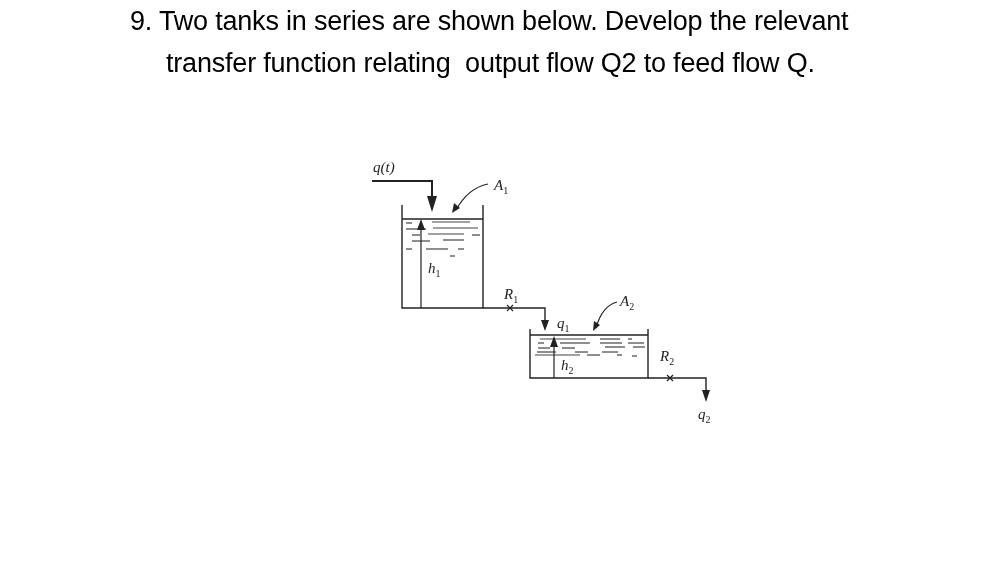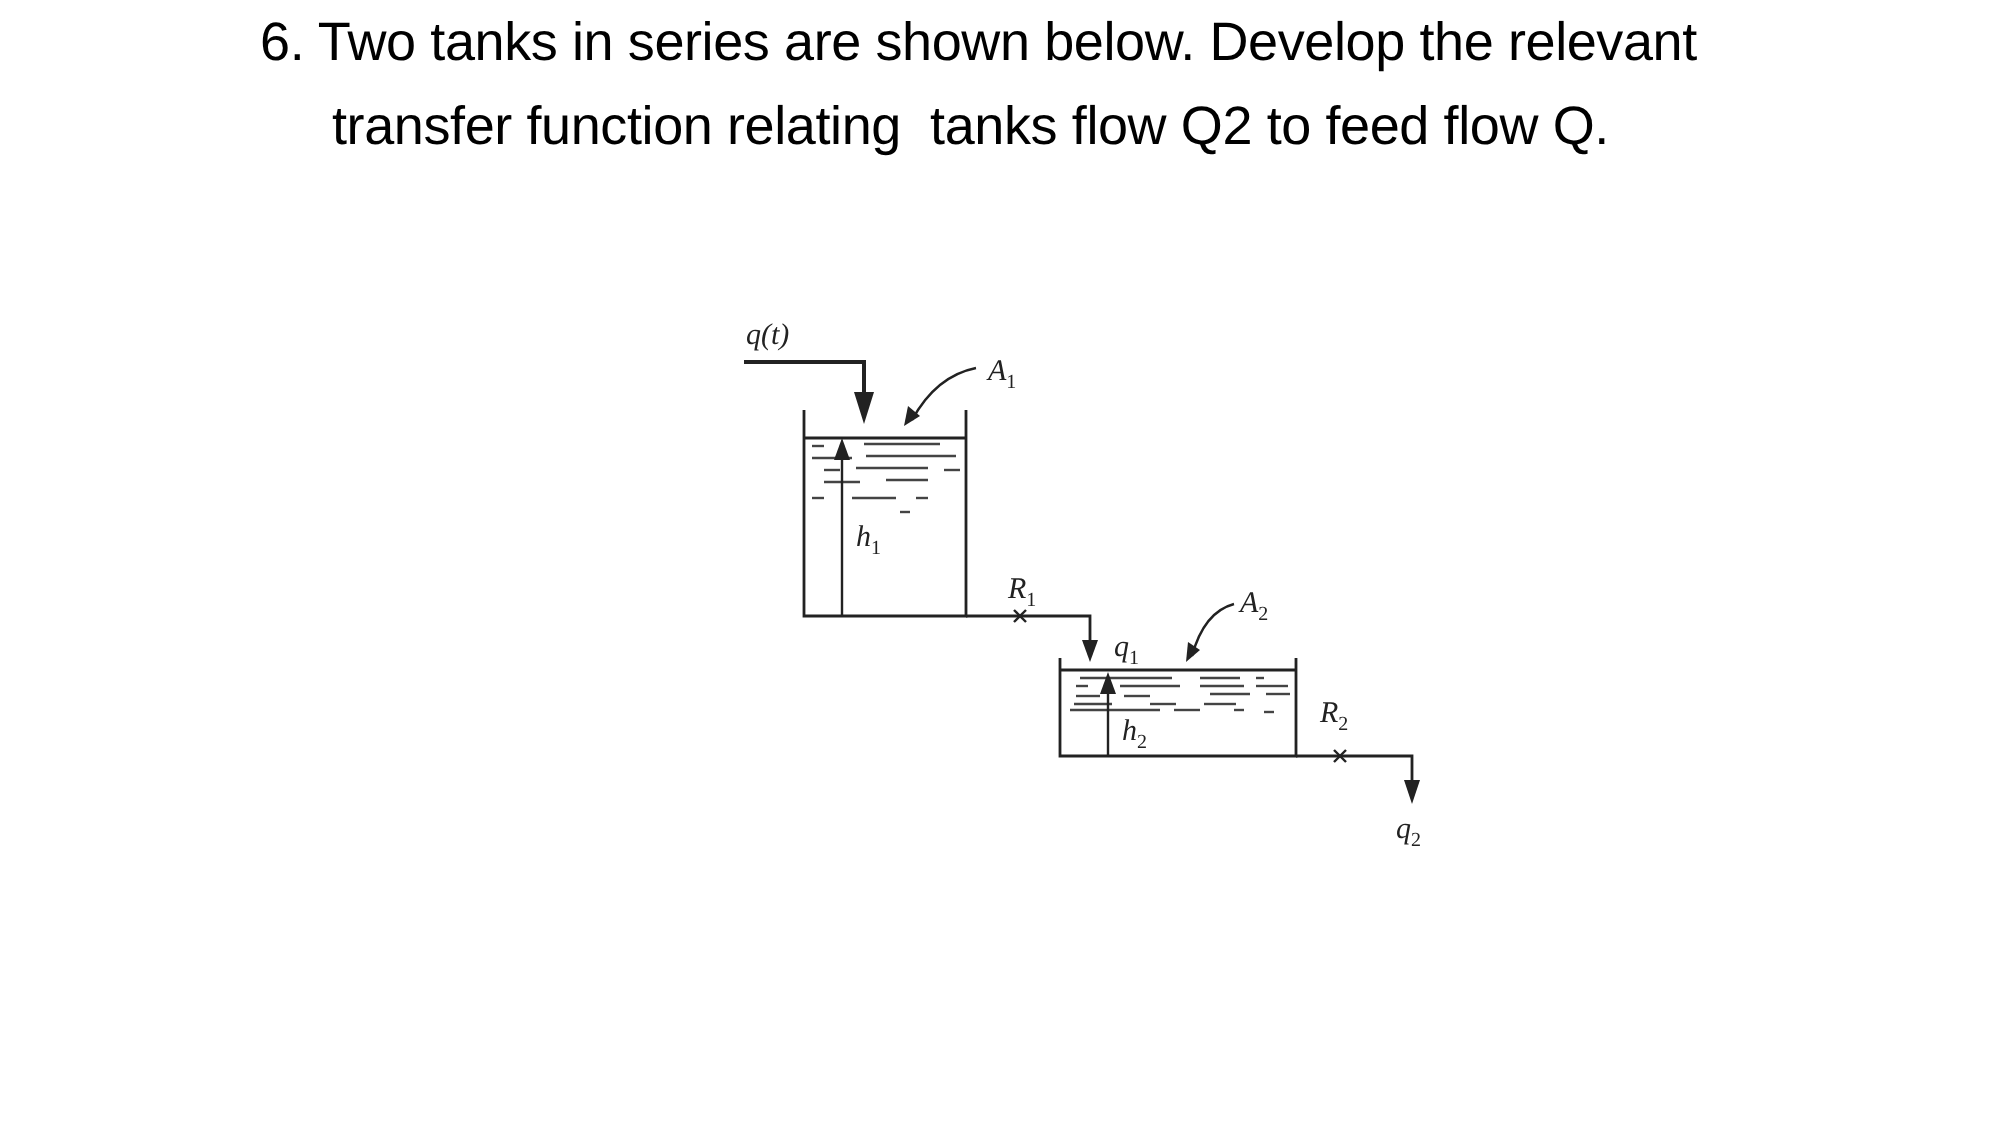--- a/index.html
+++ b/index.html
@@ -14,22 +14,22 @@
   }
   #q1 { left: 130px; top: 6px; }
   #q2 { left: 166px; top: 48px; }
   svg { position: absolute; left: 0; top: 0; }
   .lbl { font-family: "Liberation Serif", "DejaVu Serif", serif; font-style: italic; font-size: 15px; fill: #222; }
   .sub { font-size: 10px; font-style: normal; }
 </style>
 </head>
 <body>
 
-<div class="q-line" id="q1">6. Two tanks in series are shown below. Develop the relevant</div>
-<div class="q-line" id="q2">transfer function relating  tanks flow Q2 to feed flow Q.</div>
+<div class="q-line" id="q1">9. Two tanks in series are shown below. Develop the relevant</div>
+<div class="q-line" id="q2">transfer function relating  output flow Q2 to feed flow Q.</div>
 
 <svg width="1000" height="573" viewBox="0 0 1000 573">
   <defs>
     <marker id="ah" markerWidth="8" markerHeight="10" refX="4" refY="9" orient="auto" markerUnits="userSpaceOnUse">
       <path d="M0,0 L8,0 L4,10 Z" fill="#222"></path>
     </marker>
   </defs>
 
   <g>
     <polyline points="372,181 432,181 432,198" fill="none" stroke="#222" stroke-width="2"></polyline>

